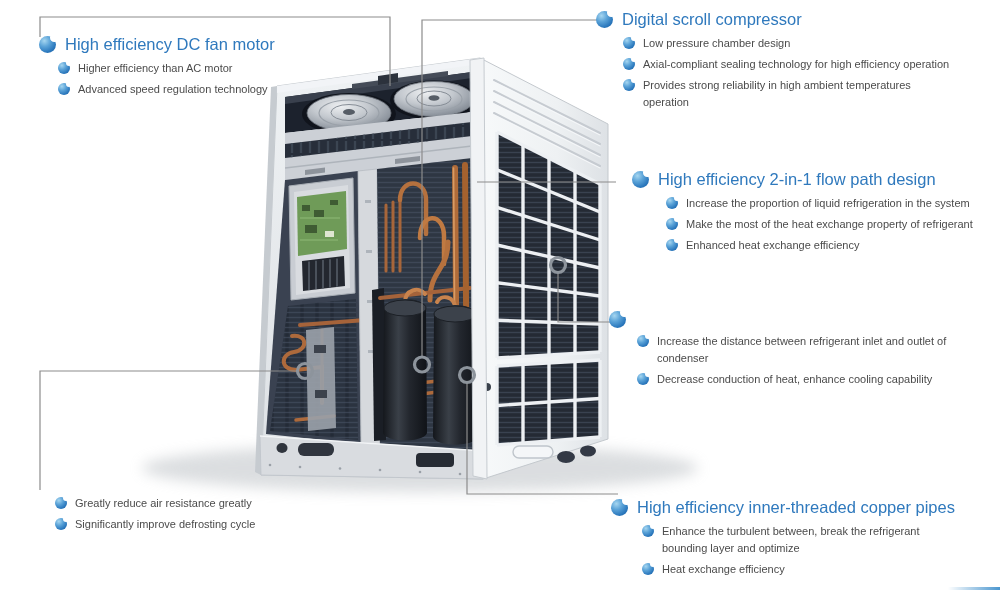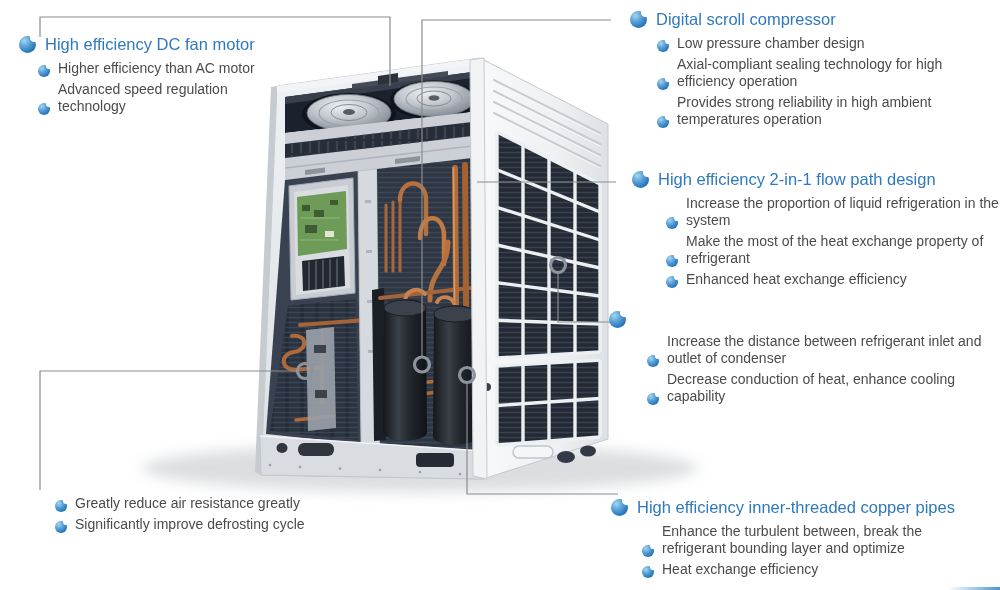--- a/index.html
+++ b/index.html
@@ -6,34 +6,34 @@
   .stage {
     position:relative; width:1000px; height:590px; background:#ffffff;
     font-family:"Liberation Sans", sans-serif; overflow:hidden;
   }
   svg.illustration { position:absolute; left:0; top:0; }
 
   .callout { position:absolute; }
   .head { display:flex; align-items:center; gap:9px; }
   .title { font-size:16.5px; line-height:21px; color:#2f79bd; white-space:nowrap; }
   .bullets { display:flex; flex-direction:column; gap:4px; margin-top:5px; }
-  .bullet { display:flex; gap:8px; align-items:flex-end; color:#4b4b4b; font-size:14px; line-height:17px; }
+  .bullet { display:flex; gap:8px; align-items:flex-start; color:#4b4b4b; font-size:11px; line-height:17px; }
   .btxt { display:inline-block; }
 
   .dot { position:relative; border-radius:50%; flex:0 0 auto;
     background: radial-gradient(circle at 32% 28%, #a6d6f0 0%, #5ba3d8 35%, #2a77bc 70%, #1c5e9e 100%); }
   .dot::after { content:""; position:absolute; width:50%; height:50%; top:-15%; right:-15%;
     border-radius:50%; background:#ffffff; }
   .dot-lg { width:17px; height:17px; }
   .dot-sm { width:12px; height:12px; margin-top:2px; }
 
-  #c1 { left:19px;  top:34px;  } #c1 .bullets { padding-left:19px; } #c1 .btxt { max-width:222px; }
-  #c2 { left:630px; top:9px;   } #c2 .bullets { padding-left:27px; } #c2 .btxt { max-width:308px; }
+  #c1 { left:39px;  top:34px;  } #c1 .bullets { padding-left:19px; } #c1 .btxt { max-width:222px; }
+  #c2 { left:596px; top:9px;   } #c2 .bullets { padding-left:27px; } #c2 .btxt { max-width:308px; }
   #c3 { left:632px; top:169px; } #c3 .bullets { padding-left:34px; } #c3 .btxt { max-width:318px; }
-  #c4 { left:609px; top:311px; } #c4 .bullets { padding-left:38px; } #c4 .btxt { max-width:320px; }
+  #c4 { left:609px; top:311px; } #c4 .bullets { padding-left:28px; } #c4 .btxt { max-width:320px; }
   #c5 { left:31px;  top:490px; } #c5 .bullets { padding-left:24px; } #c5 .btxt { max-width:340px; }
   #c6 { left:611px; top:497px; } #c6 .bullets { padding-left:31px; } #c6 .btxt { max-width:280px; }
 
   .corner-accent { position:absolute; right:0; bottom:0; width:52px; height:3px;
     background:linear-gradient(90deg, rgba(74,150,207,0), #4a96cf); }
 </style>
 </head>
 <body>
 
 <div class="stage">

